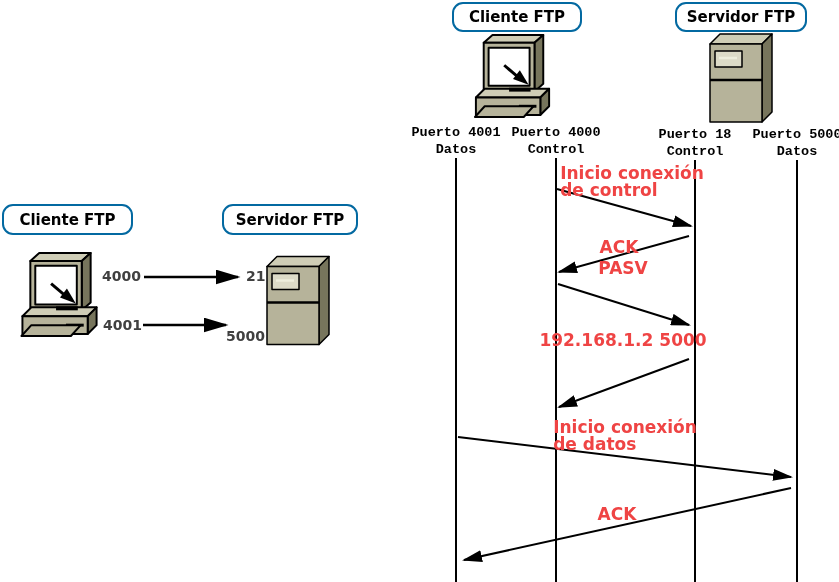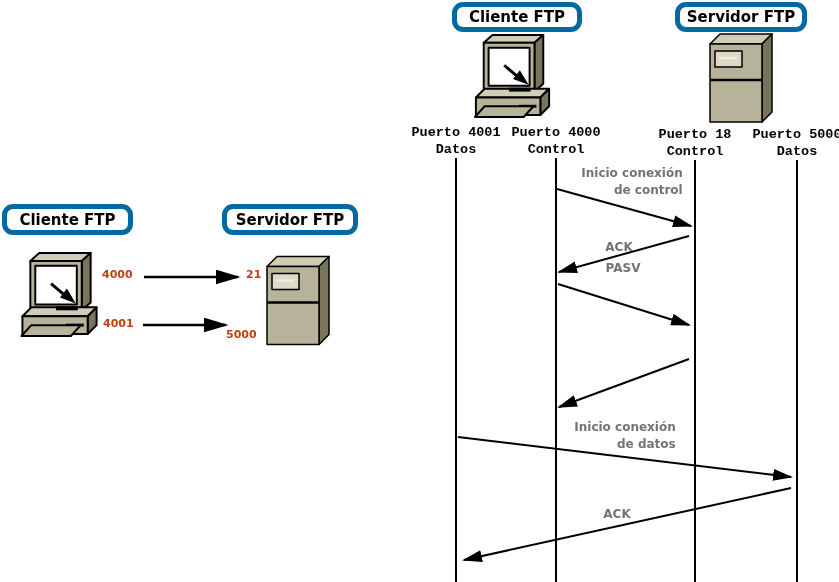--- a/index.html
+++ b/index.html
@@ -2,34 +2,34 @@
 <html style="--panel-face: #b6b39a; --panel-side: #77755c; --panel-top: #cfcdb6; --bay-face: #dddbc8; --screen: #ffffff; --line: #000000; --background: #ffffff;"><head>
 <meta charset="utf-8">
 <style>
   html,body{margin:0;padding:0;background:#fff;}
   .canvas{
     position:relative;width:839px;height:582px;background:#fff;overflow:hidden;
     font-family:"DejaVu Sans","Liberation Sans",sans-serif;
   }
   .overlay{position:absolute;left:0;top:0;pointer-events:none;}
   .titlebox{
-    position:absolute;box-sizing:border-box;border:5px solid #0369a1;border-radius:11px;
+    position:absolute;box-sizing:border-box;border:2px solid #0369a1;border-radius:11px;
     background:#fff;display:flex;align-items:center;justify-content:center;
     font-weight:bold;font-size:15px;color:#000;white-space:nowrap;
   }
   .lifeline-header{
     position:absolute;transform:translateX(-50%);text-align:center;
     font-weight:bold;font-size:13.5px;line-height:17px;color:#000;white-space:nowrap;font-family:Liberation Mono, monospace;
   }
   .msg-label{
-    position:absolute;transform:translateX(-50%);text-align:right;
-    font-weight:bold;font-size:12px;line-height:17px;color:#737373;white-space:nowrap;
+    position:absolute;transform:translateX(-50%);text-align:left;
+    font-weight:bold;font-size:17px;line-height:17px;color:#ef4444;white-space:nowrap;
   }
   .port-label{
-    position:absolute;font-weight:bold;font-size:11px;color:#c2410c;white-space:nowrap;
+    position:absolute;font-weight:bold;font-size:14px;color:#404040;white-space:nowrap;
   }
   .icon-svg{position:absolute;overflow:visible;}
   .f-face{fill:var(--panel-face,#b6b39a);}
   .f-side{fill:var(--panel-side,#7a7860);}
   .f-top{fill:var(--panel-top,#cfcdb6);}
   .f-bay{fill:var(--bay-face,#dddbc8);}
   .f-screen{fill:var(--screen,#ffffff);}
   .ic{stroke:#000;stroke-width:2;stroke-linejoin:round;}
   .ic-thin{stroke:#000;stroke-width:1.5;stroke-linejoin:round;}
 </style>
@@ -153,20 +153,21 @@
     <div>Inicio conexión</div>
     <div>de control</div>
   </div>
   <div class="msg-label" style="left:619px;top:239px">
     <div>ACK</div>
   </div>
   <div class="msg-label" style="left:623px;top:260px">
     <div>PASV</div>
   </div>
   <div class="msg-label" style="left:623px;top:332px">
+    <div>192.168.1.2 5000</div>
   </div>
   <div class="msg-label" style="left:625px;top:419px">
     <div>Inicio conexión</div>
     <div>de datos</div>
   </div>
   <div class="msg-label" style="left:617px;top:506px">
     <div>ACK</div>
   </div>
 
 </div>

